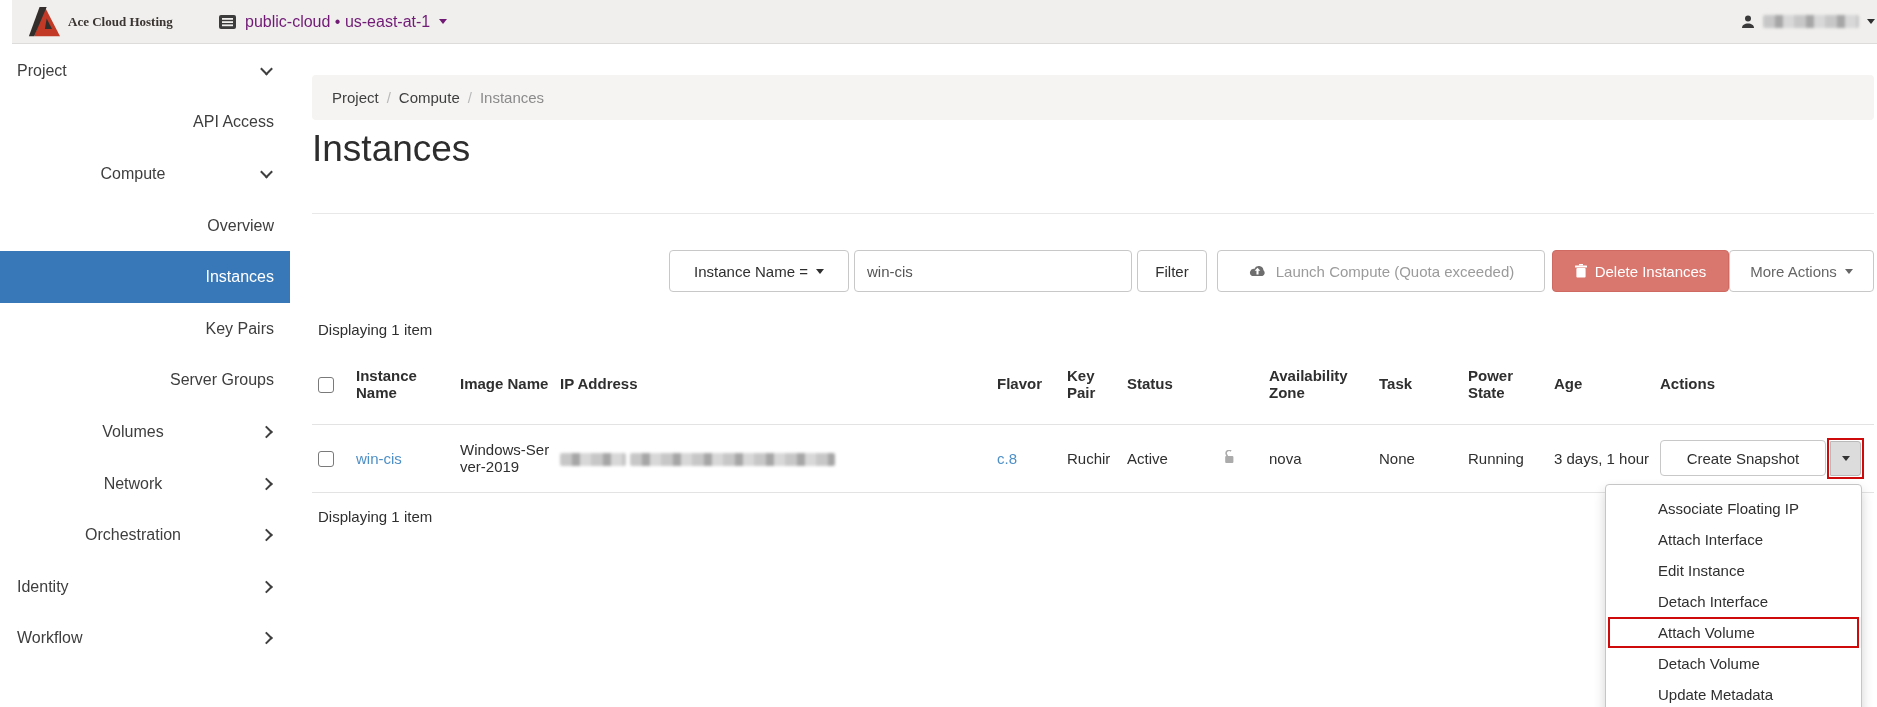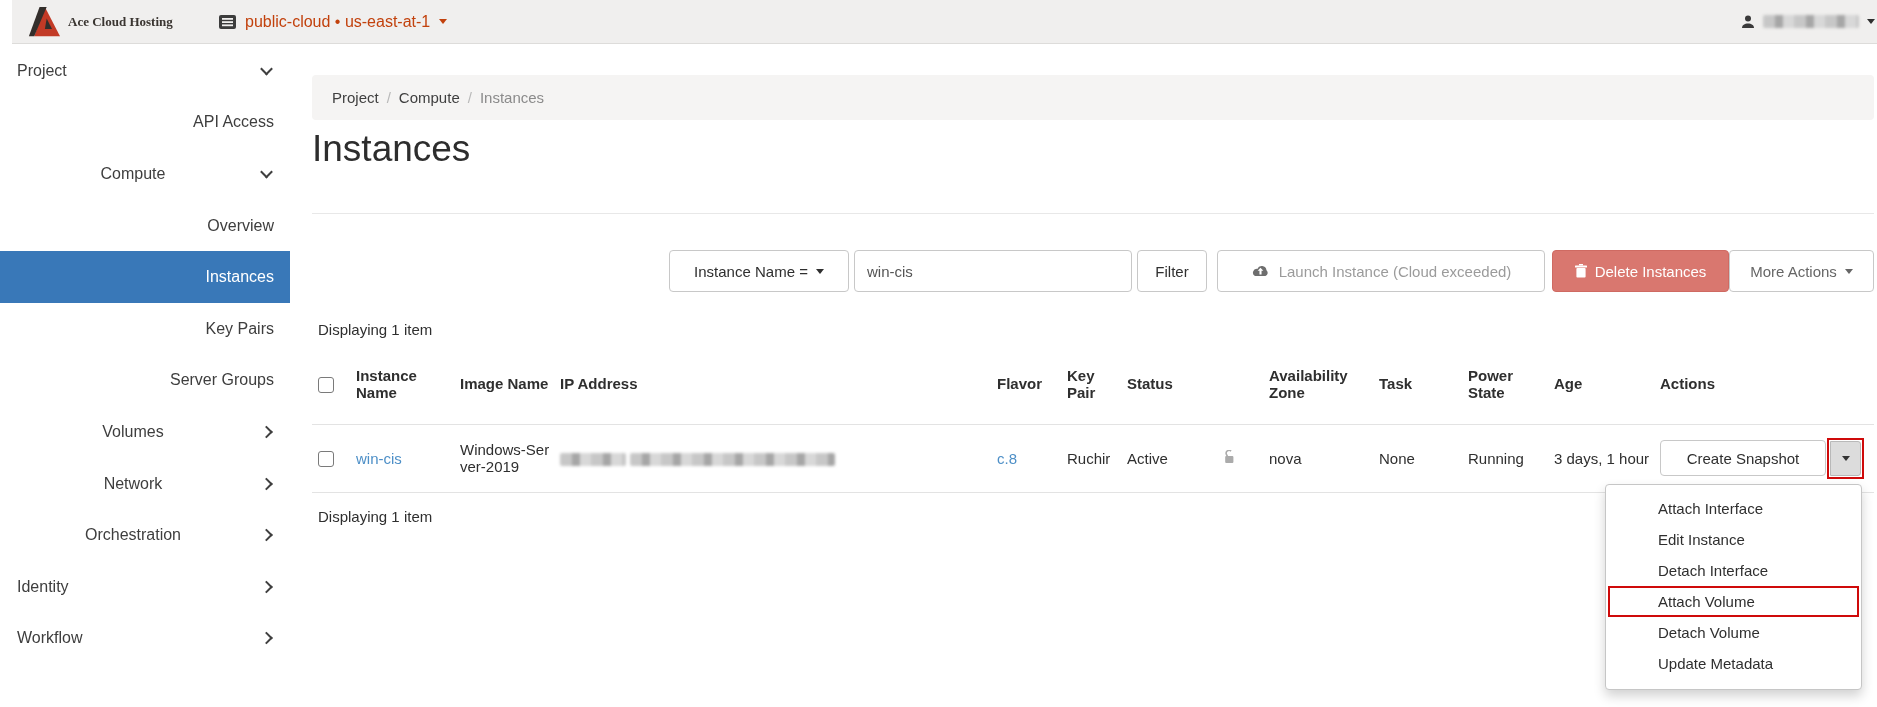--- a/index.html
+++ b/index.html
@@ -7,21 +7,21 @@
   body { font-family:"Liberation Sans", sans-serif; color:#2f2f2f; }
   .screen { position:relative; width:1877px; height:707px; overflow:hidden; background:#fff; font-size:15px; }
 
   
   .topbar { position:absolute; left:12px; top:0; width:1877px; height:44px;
             background:#f0efee; border-bottom:1px solid #dddcda;
             display:flex; align-items:center; padding:0 14px; }
   .brand { display:flex; align-items:center; gap:6px; width:165px; }
   .brand-text { font-family:"Liberation Serif", serif; font-size:13px; font-weight:700; color:#3a3531; }
   .ctx-switch { display:flex; align-items:center; gap:9px; margin-left:28px; background:none; border:0;
-                font-family:"Liberation Sans", sans-serif; font-size:16px; color:#c2410c; cursor:pointer; }
+                font-family:"Liberation Sans", sans-serif; font-size:16px; color:#701a75; cursor:pointer; }
   .user-menu { margin-left:auto; display:flex; align-items:center; gap:8px; cursor:pointer; }
   .tri { display:inline-block; width:0; height:0; border-left:4.5px solid transparent;
          border-right:4.5px solid transparent; border-top:5.5px solid currentColor; }
 
   .blur-strip { display:inline-block; height:13px; border-radius:2px;
     background:repeating-linear-gradient(90deg,#c7c7c7 0 12px,#a6a6a6 12px 20px,#d8d8d8 20px 31px);
     filter:blur(1.6px); }
 
   
   .sidebar { position:absolute; left:0; top:45px; width:290px; height:662px;
@@ -201,21 +201,21 @@
       <button class="btn btn-filter">
         <span>Filter</span>
       </button>
       <button class="btn btn-launch">
         <span class="icon">
           <svg width="19" height="14" viewBox="0 0 20 14">
             <path d="M16.3 6.2A5.1 5.1 0 0 0 6.6 4.8 4 4 0 0 0 4.2 12.3h11a3.6 3.6 0 0 0 1.1-6.1z" fill="#6e6e6e"></path>
             <path d="M10 3.6l3 3.1h-1.9v3.9H8.9V6.7H7z" fill="#ffffff"></path>
           </svg>
         </span>
-        <span>Launch Instance (Cloud exceeded)</span>
+        <span>Launch Compute (Quota exceeded)</span>
       </button>
       <button class="btn btn-delete">
         <span class="icon">
           <svg width="12" height="14" viewBox="0 0 12 14" fill="#ffffff">
             <rect x="1.4" y="4" width="9.2" height="9.4" rx="1"></rect>
             <rect x="0" y="1.6" width="12" height="1.8" rx="0.5"></rect>
             <rect x="4" y="0" width="4" height="1.4"></rect>
           </svg>
         </span>
         <span>Delete Instances</span>
@@ -304,20 +304,21 @@
             </div>
           </td>
         </tr>
       </tbody>
     </table>
 
     <div class="count bottom">Displaying 1 item</div>
   </main>
 
   <div class="actions-menu">
+    <div class="menu-item">Associate Floating IP</div>
     <div class="menu-item">Attach Interface</div>
     <div class="menu-item">Edit Instance</div>
     <div class="menu-item">Detach Interface</div>
     <div class="menu-item annotated">Attach Volume</div>
     <div class="menu-item">Detach Volume</div>
     <div class="menu-item">Update Metadata</div>
   </div>
 
 </div>
 

